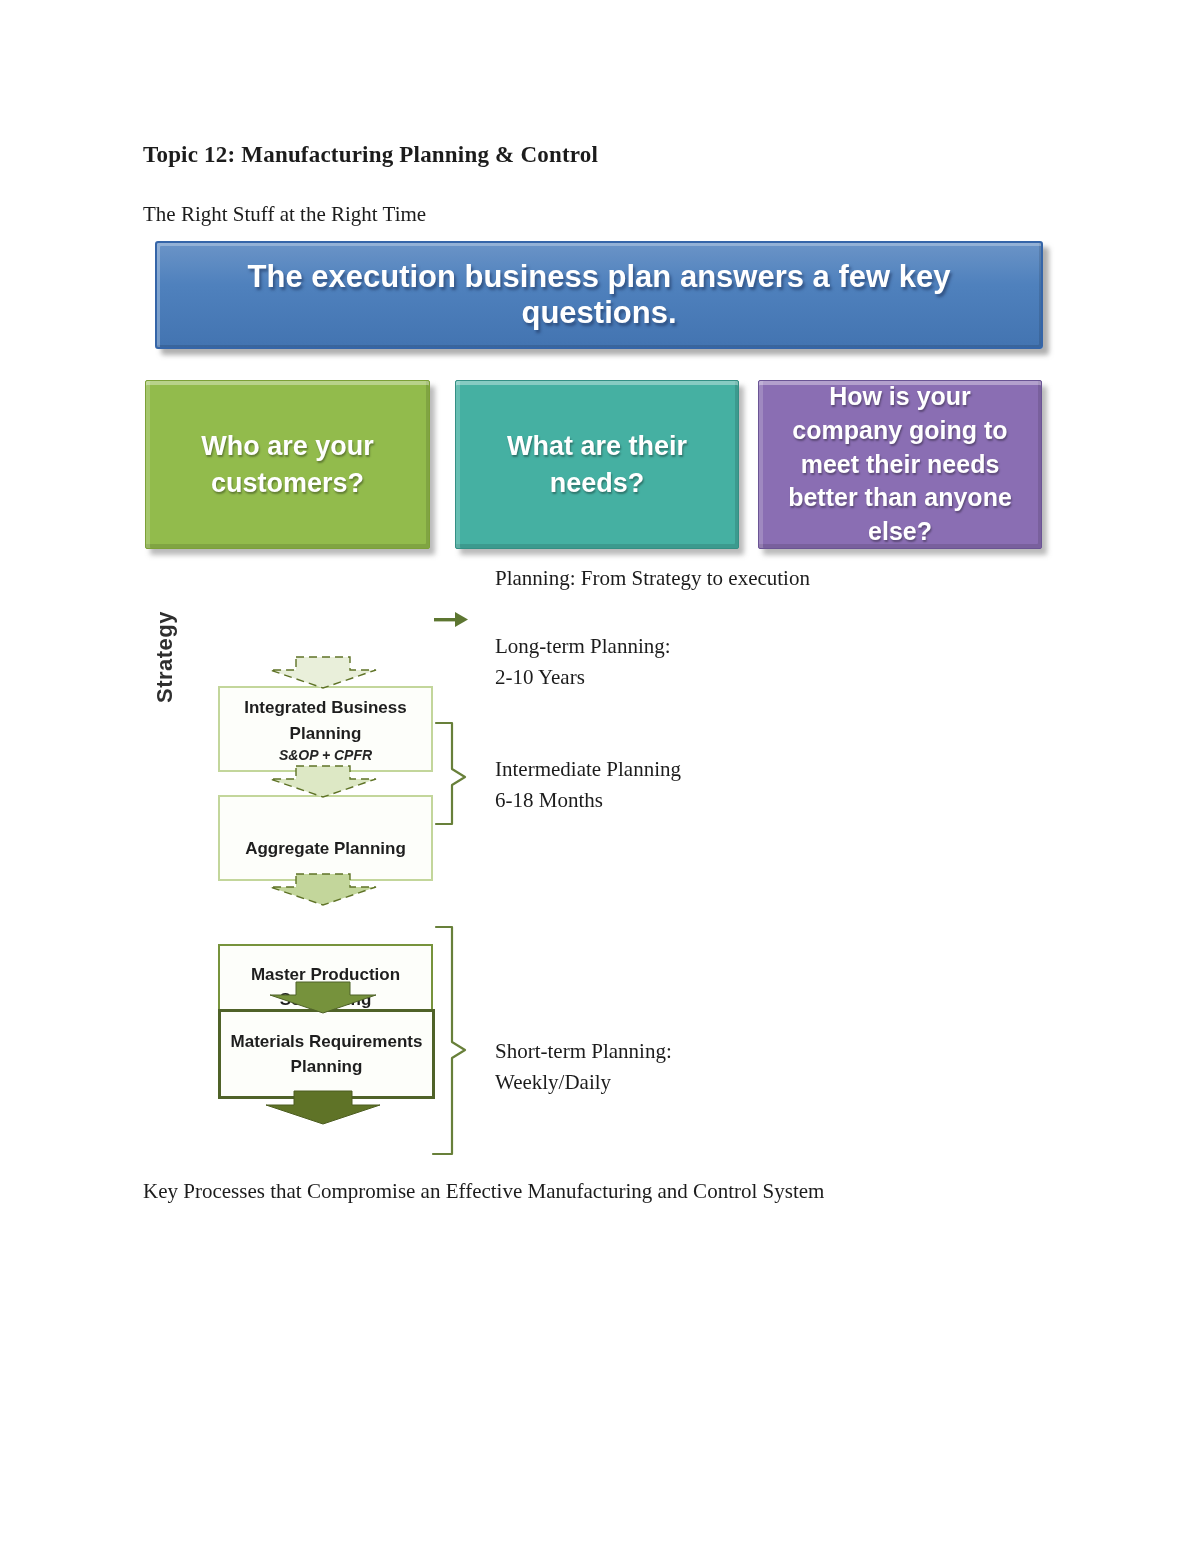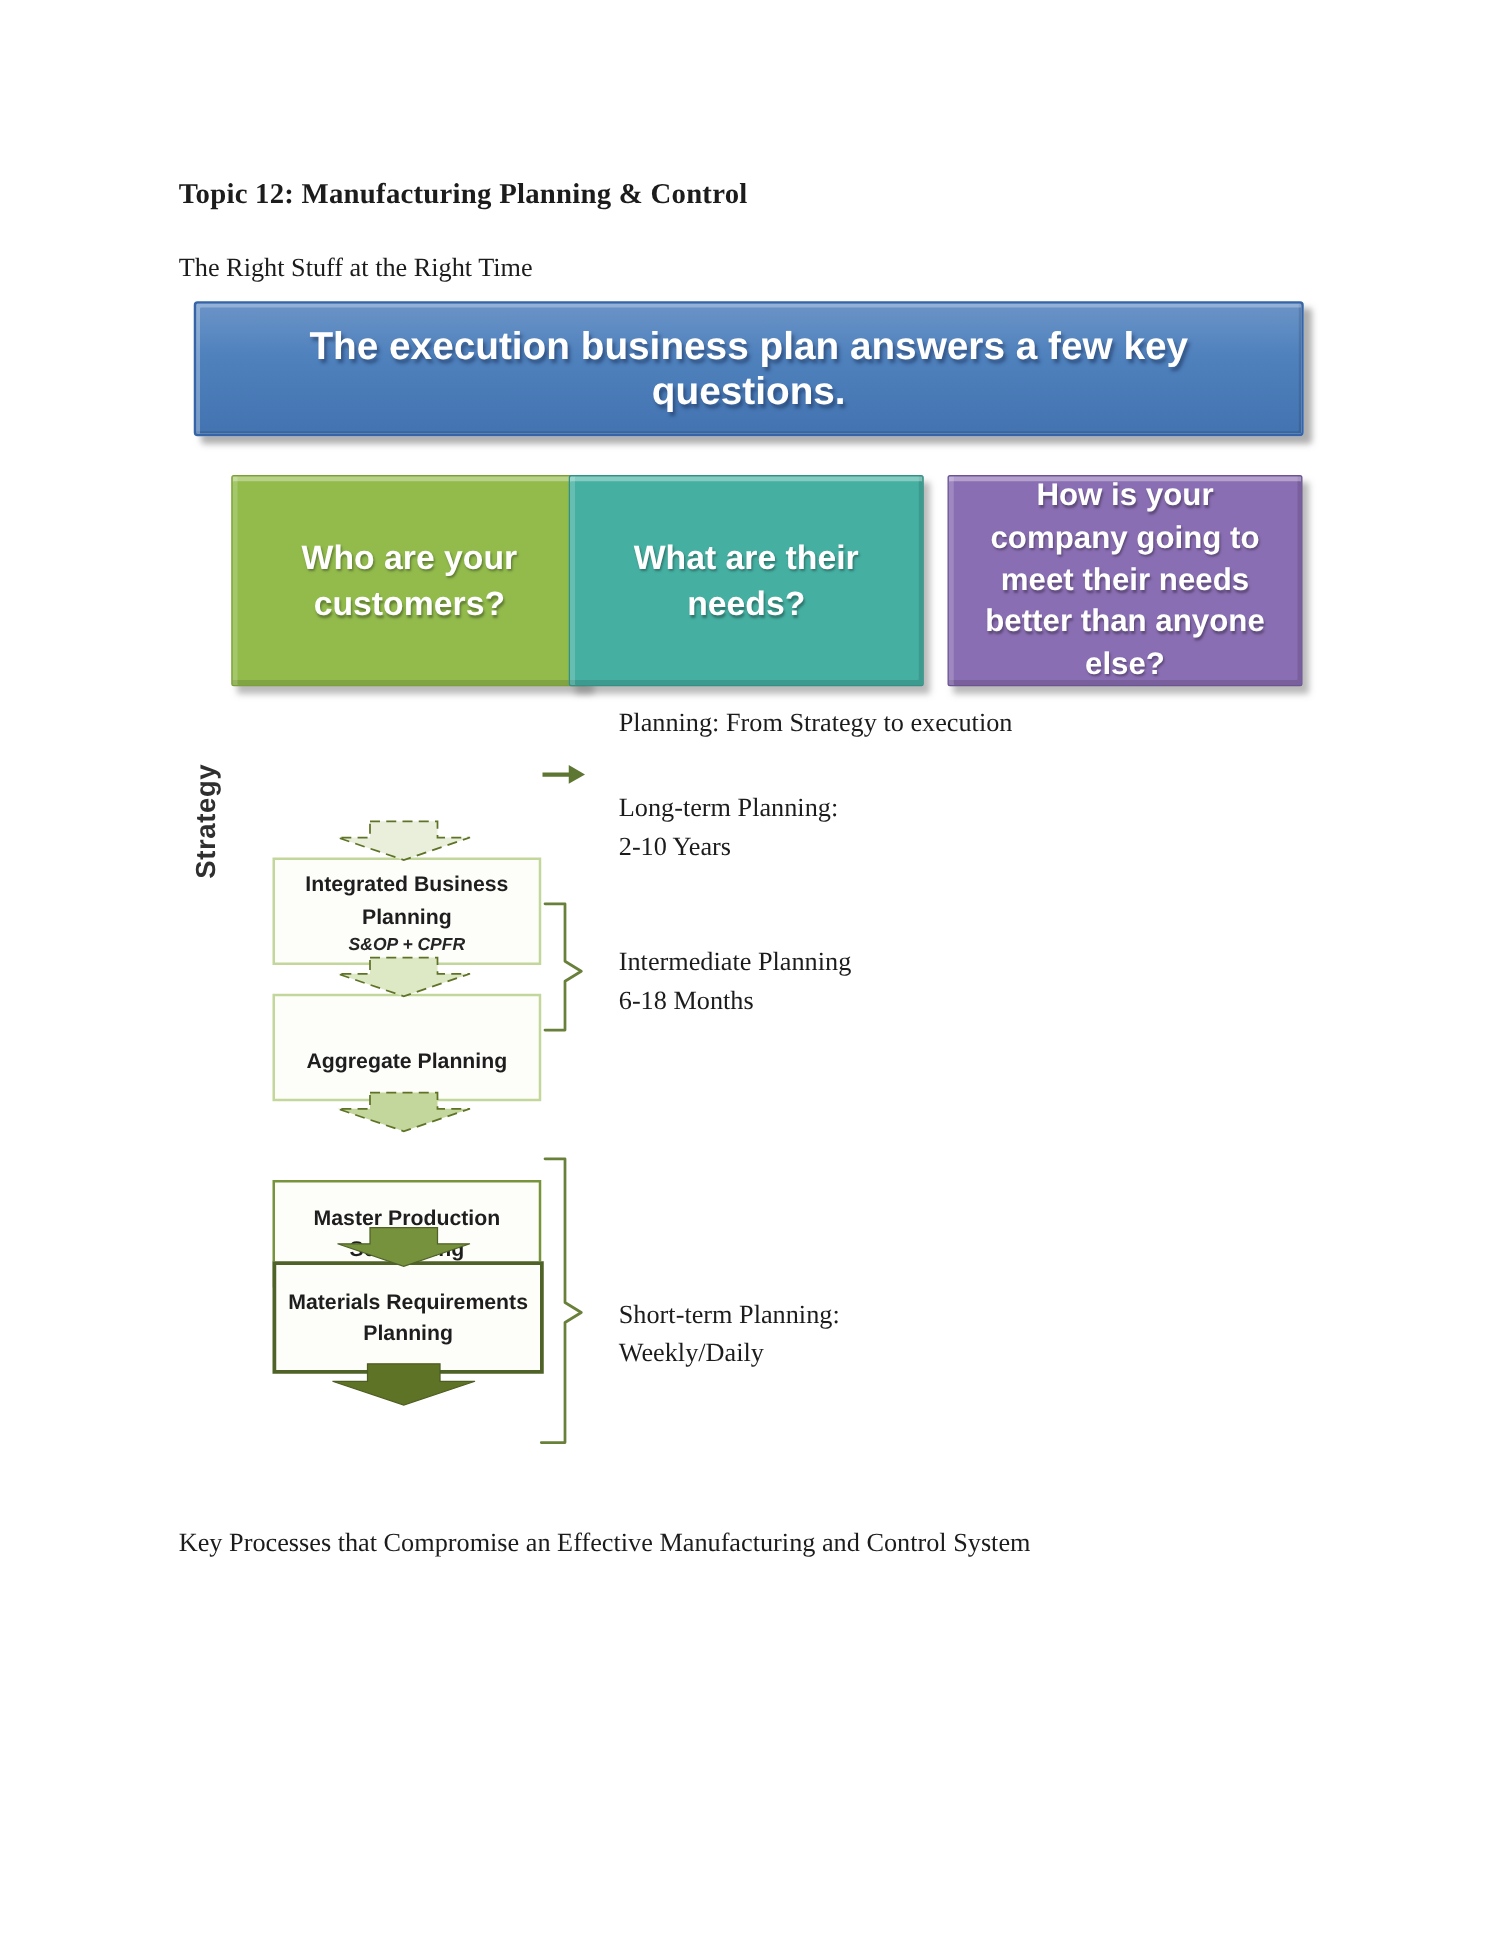--- a/index.html
+++ b/index.html
@@ -48,32 +48,32 @@
       inset 4px 0 0 rgba(255,255,255,.18),
       inset -3px -4px 0 rgba(0,0,0,.12),
       5px 6px 5px rgba(120,120,120,.5);
   }
   .qbox-text{
     font-family:"Liberation Sans", sans-serif;
     font-weight:bold;color:#ffffff;text-align:center;
     text-shadow:1px 2px 2px rgba(0,0,0,.35);
     line-height:1.35;padding:0 16px;
   }
-  .qbox.green{left:145px;width:283px;background:#92bb4c;border:1px solid #7ca038;margin-left:40px;}
+  .qbox.green{left:145px;width:283px;background:#92bb4c;border:1px solid #7ca038;}
   .qbox.teal{left:455px;width:282px;background:#45b0a2;border:1px solid #348f84;}
   .qbox.purple{left:758px;width:282px;background:#8a6eb3;border:1px solid #6a5494;}
   .qbox.green .qbox-text,.qbox.teal .qbox-text{font-size:27px;}
   .qbox.purple .qbox-text{font-size:25px;}
   
   .flow-heading{position:absolute;left:495px;top:566px;font-size:21px;}
   .horizon{position:absolute;left:495px;font-size:21px;line-height:31px;}
   .h-long{top:631px;}
   .h-mid{top:754px;}
   .h-short{top:1036px;}
-  .footer-heading{position:absolute;left:143px;top:1222px;font-size:21px;}
+  .footer-heading{position:absolute;left:143px;top:1179px;font-size:21px;}
   
   .strategy-label{
     position:absolute;left:152px;top:703px;
     font-family:"Liberation Sans", sans-serif;
     font-weight:bold;font-size:22px;color:#2f2f2f;
     transform:rotate(-90deg);transform-origin:0 0;
     white-space:nowrap;letter-spacing:.5px;
   }
   .fbox{
     position:absolute;left:218px;width:211px;

